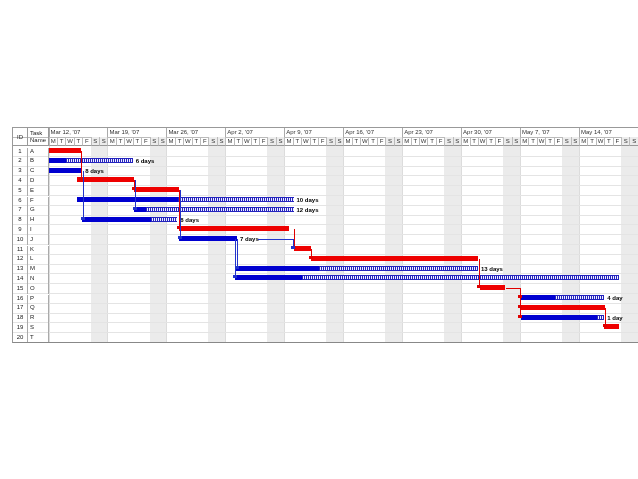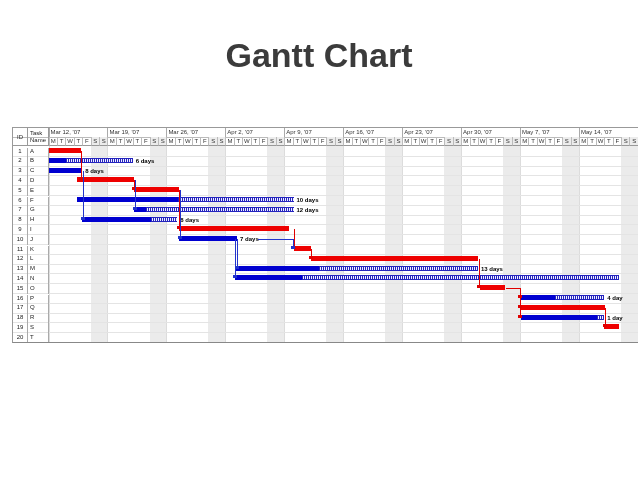--- a/index.html
+++ b/index.html
@@ -37,21 +37,20 @@
   .conn-h{position:absolute;height:0;border-top:1px solid;}
   .conn-a{position:absolute;width:0;height:0;border-left:2px solid transparent;
       border-right:2px solid transparent;border-top:3px solid;}
   .c-red{border-color:#e00000;}
   .c-blue{border-color:#2233cc;}
 </style>
 </head>
 <body>
 
 <div class="slide">
-  <h1 class="title">Gantt Chart</h1>
   <div class="gantt" id="gantt">
       <div class="weband" style="left: 77.6px; top: 18px; width: 16.84px; height: 196px;"></div>
       <div class="wkline" style="left: 35.5px; top: 18px; height: 196px;"></div>
       <div class="weband" style="left: 136.54px; top: 18px; width: 16.84px; height: 196px;"></div>
       <div class="wkline" style="left: 94.44px; top: 18px; height: 196px;"></div>
       <div class="weband" style="left: 195.48px; top: 18px; width: 16.84px; height: 196px;"></div>
       <div class="wkline" style="left: 153.38px; top: 18px; height: 196px;"></div>
       <div class="weband" style="left: 254.42px; top: 18px; width: 16.84px; height: 196px;"></div>
       <div class="wkline" style="left: 212.32px; top: 18px; height: 196px;"></div>
       <div class="weband" style="left: 313.36px; top: 18px; width: 16.84px; height: 196px;"></div>

